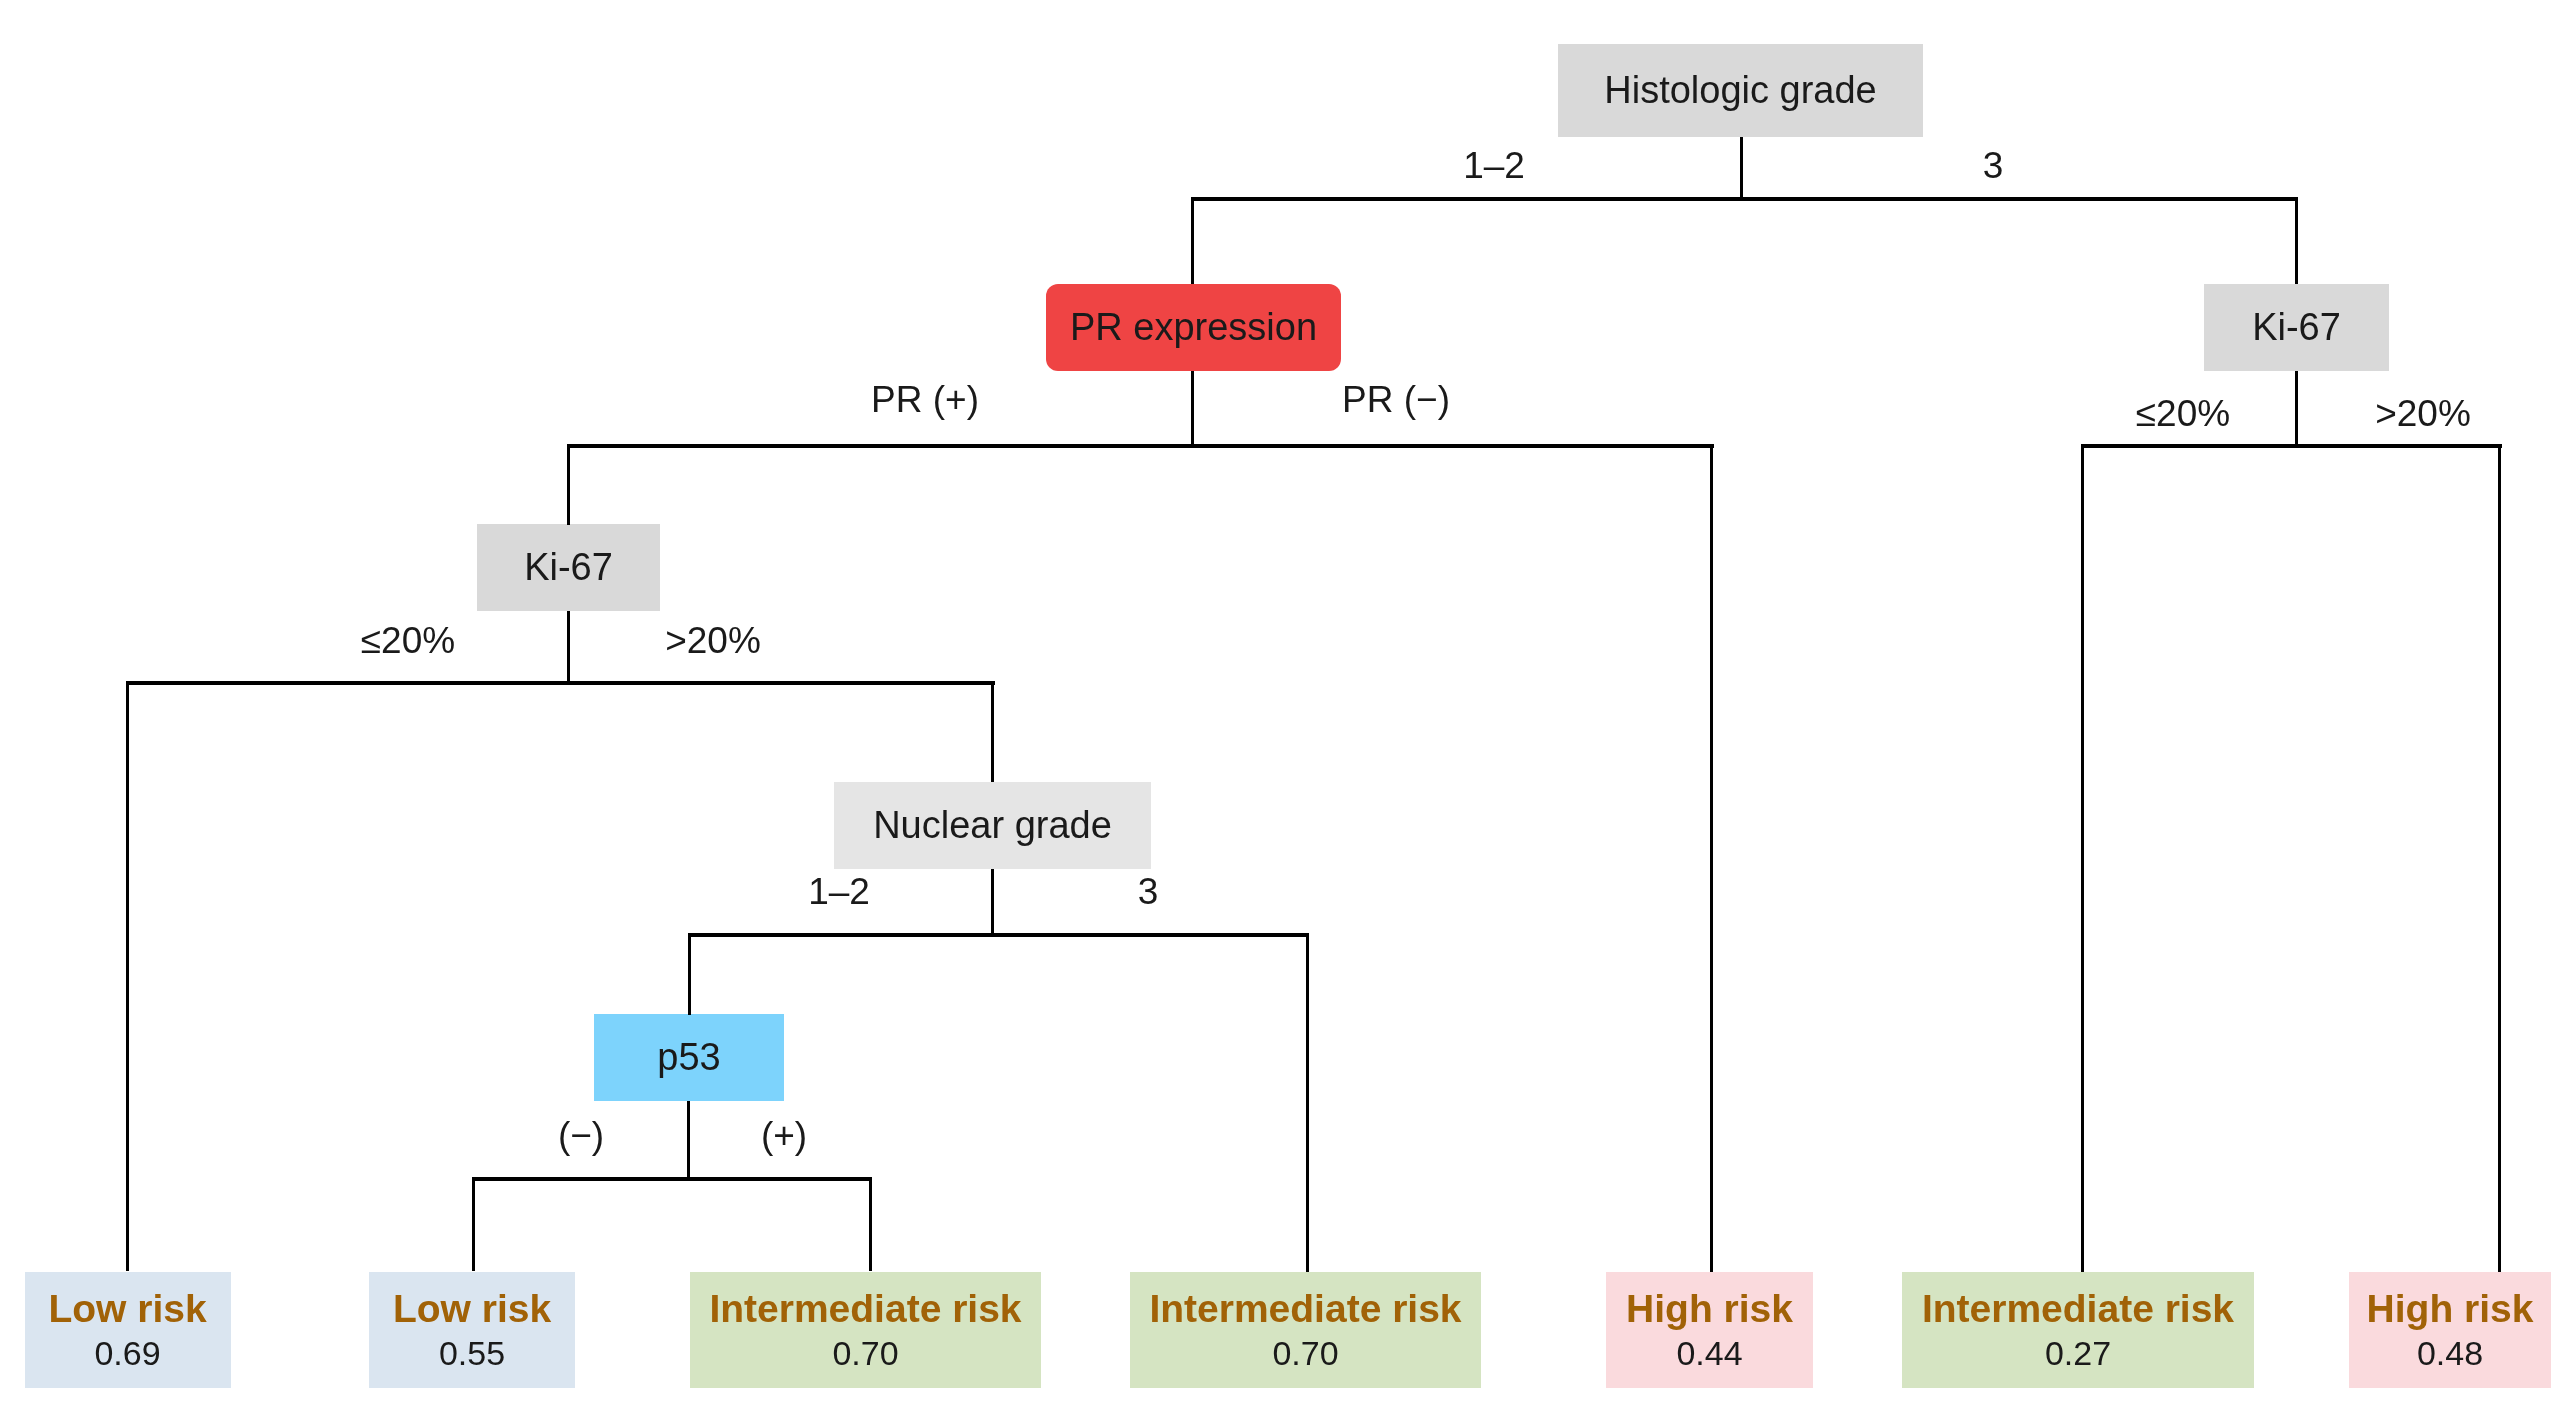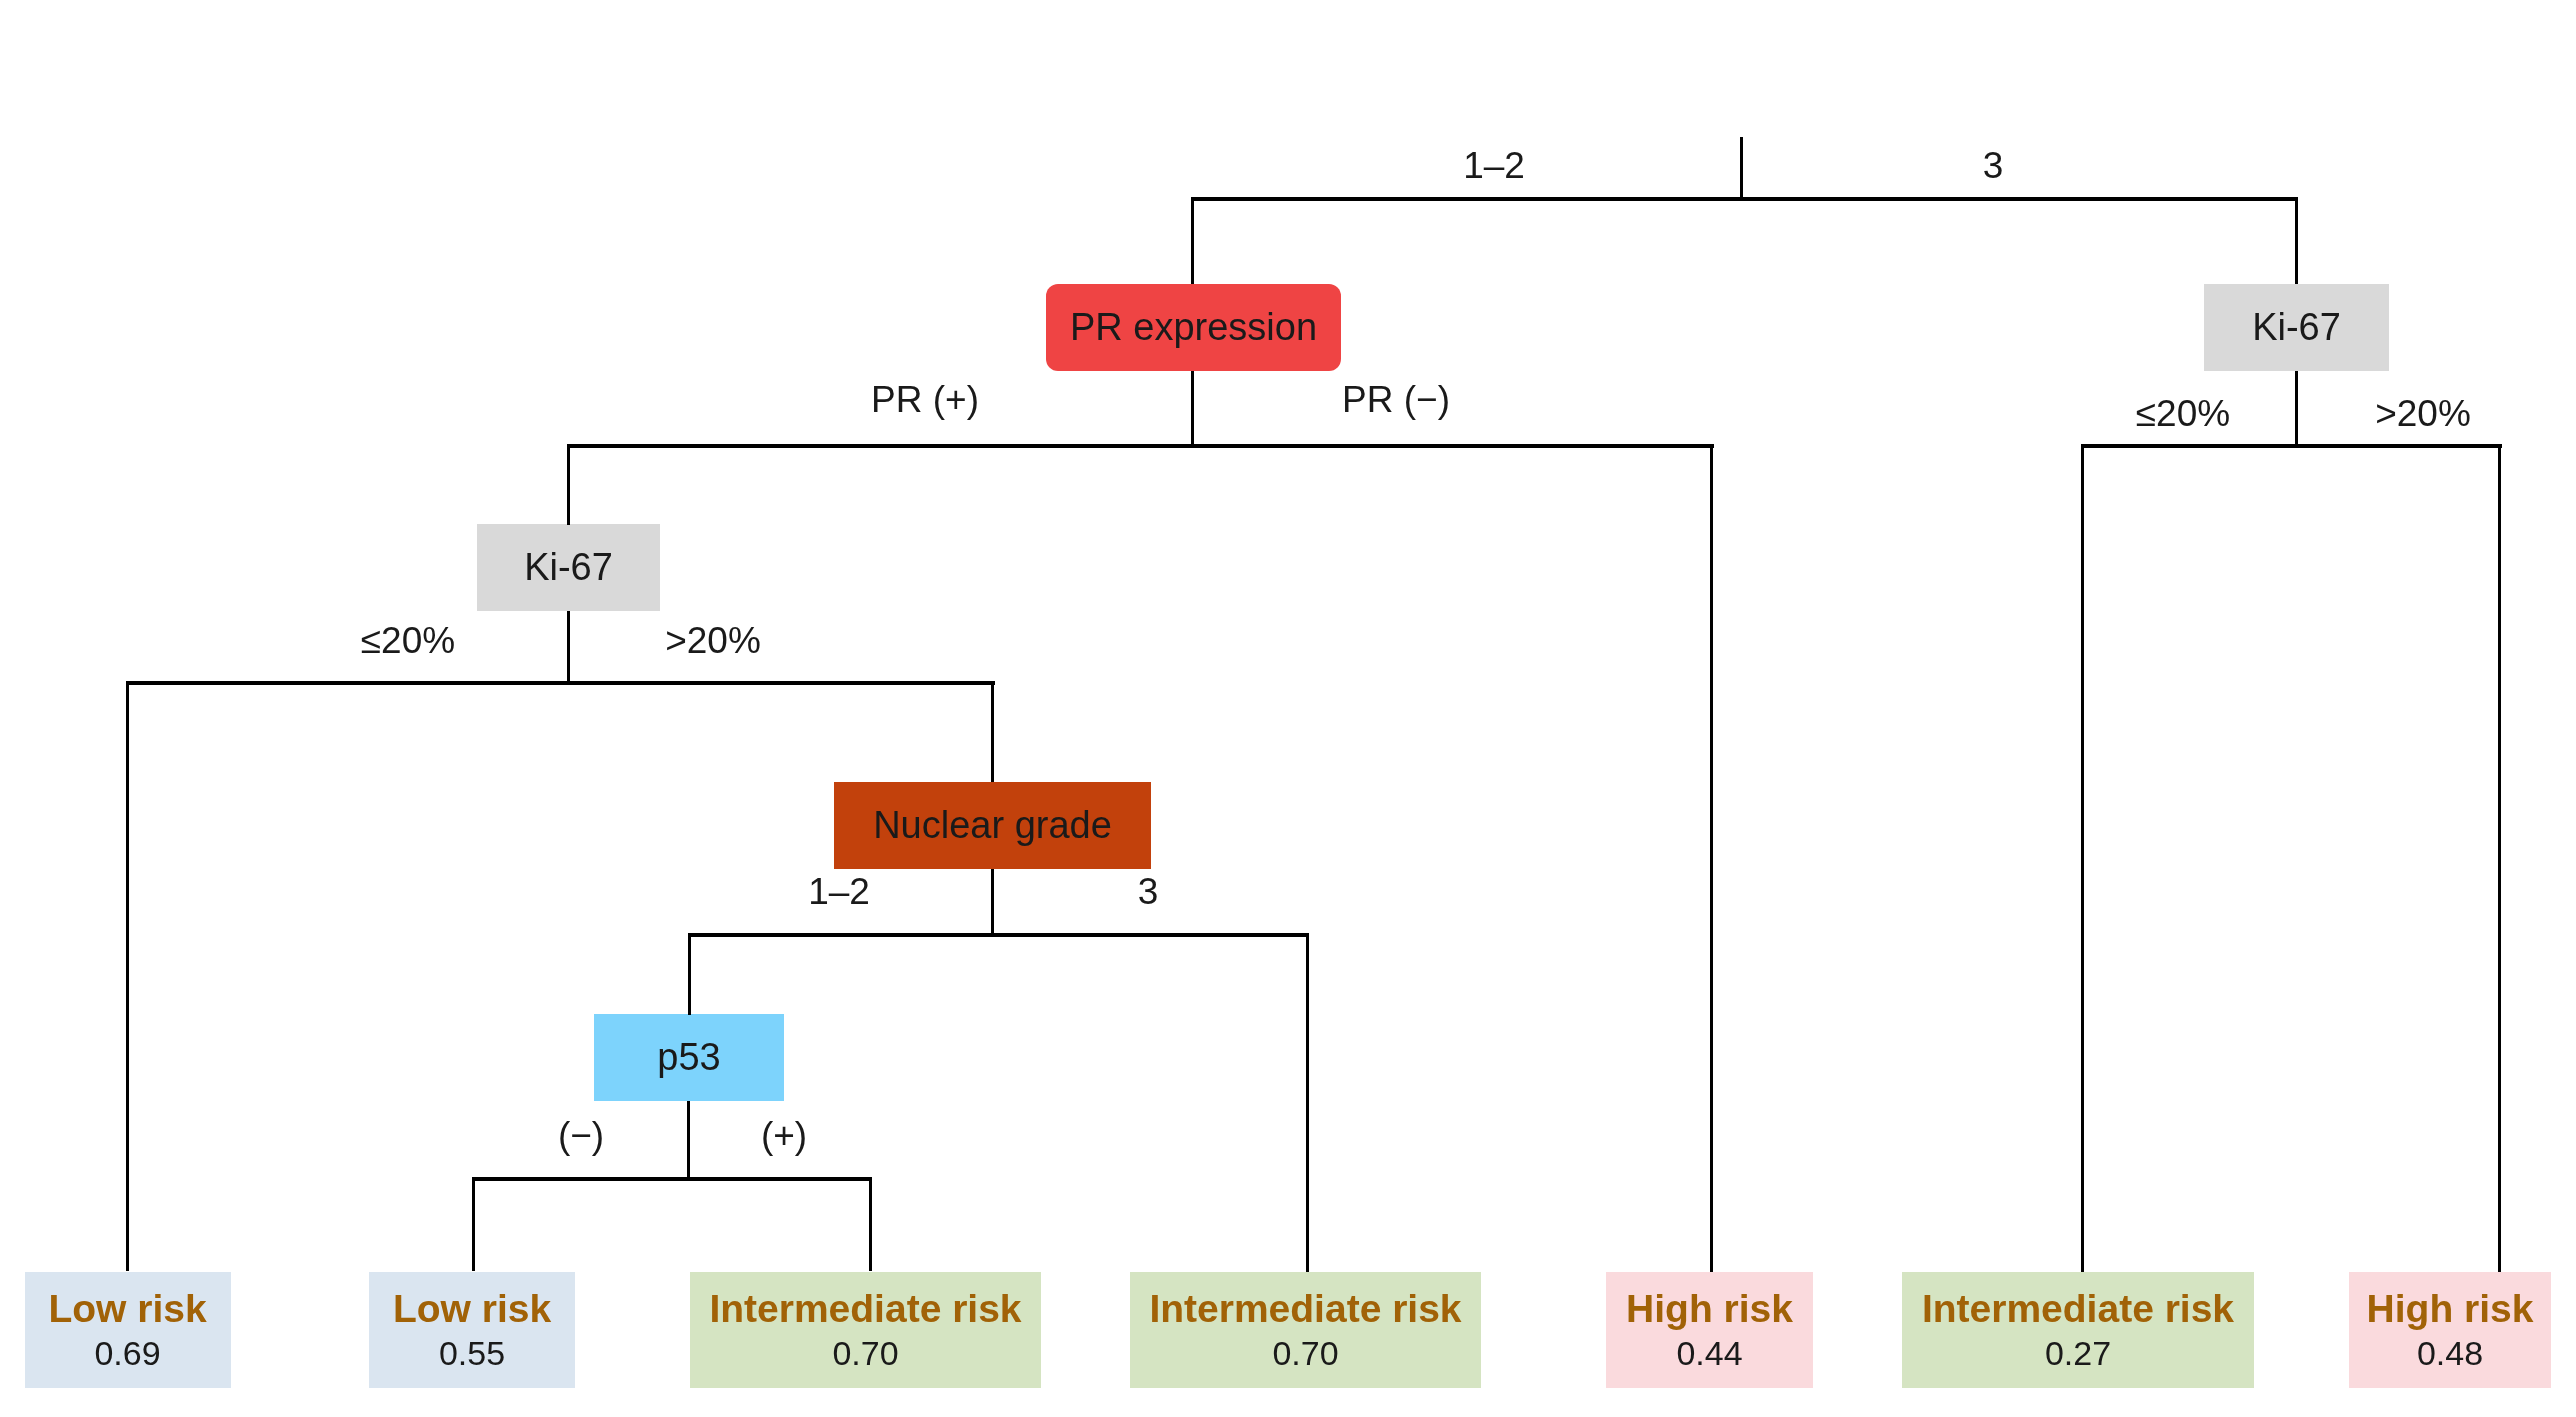--- a/index.html
+++ b/index.html
@@ -28,27 +28,30 @@
     gap: 3.4px;
   }
   .leaf .leaf-title { font-weight: bold; font-size: 39px; color: #a16207; white-space: nowrap; }
   .leaf .leaf-value { font-size: 34px; color: #1a1a1a; white-space: nowrap; }
 </style>
 </head>
 <body>
 
 <div class="stage">
 
+  <div class="node" style="left: 1558px; top: 44px; width: 365px; height: 93px; background: rgb(217, 217, 217);">
+    <span>Histologic grade</span>
+  </div>
   <div class="node" style="left: 1046px; top: 284px; width: 295px; height: 87px; background: #ef4444; border-radius: 12px;">
     <span>PR expression</span>
   </div>
   <div class="node" style="left: 477px; top: 524px; width: 183px; height: 87px; background: rgb(217, 217, 217);">
     <span>Ki-67</span>
   </div>
-  <div class="node" style="left: 834px; top: 782px; width: 317px; height: 87px; background: #c2410c;">
+  <div class="node" style="left: 834px; top: 782px; width: 317px; height: 87px; background: #e5e5e5;">
     <span>Nuclear grade</span>
   </div>
   <div class="node" style="left: 594px; top: 1014px; width: 190px; height: 87px; background: #7dd3fc;">
     <span>p53</span>
   </div>
   <div class="node" style="left: 2204px; top: 284px; width: 185px; height: 87px; background: rgb(217, 217, 217);">
     <span>Ki-67</span>
   </div>
 
   <div class="vline" style="left: 1740px; top: 137px; height: 62px; background: rgb(0, 0, 0);"></div>

